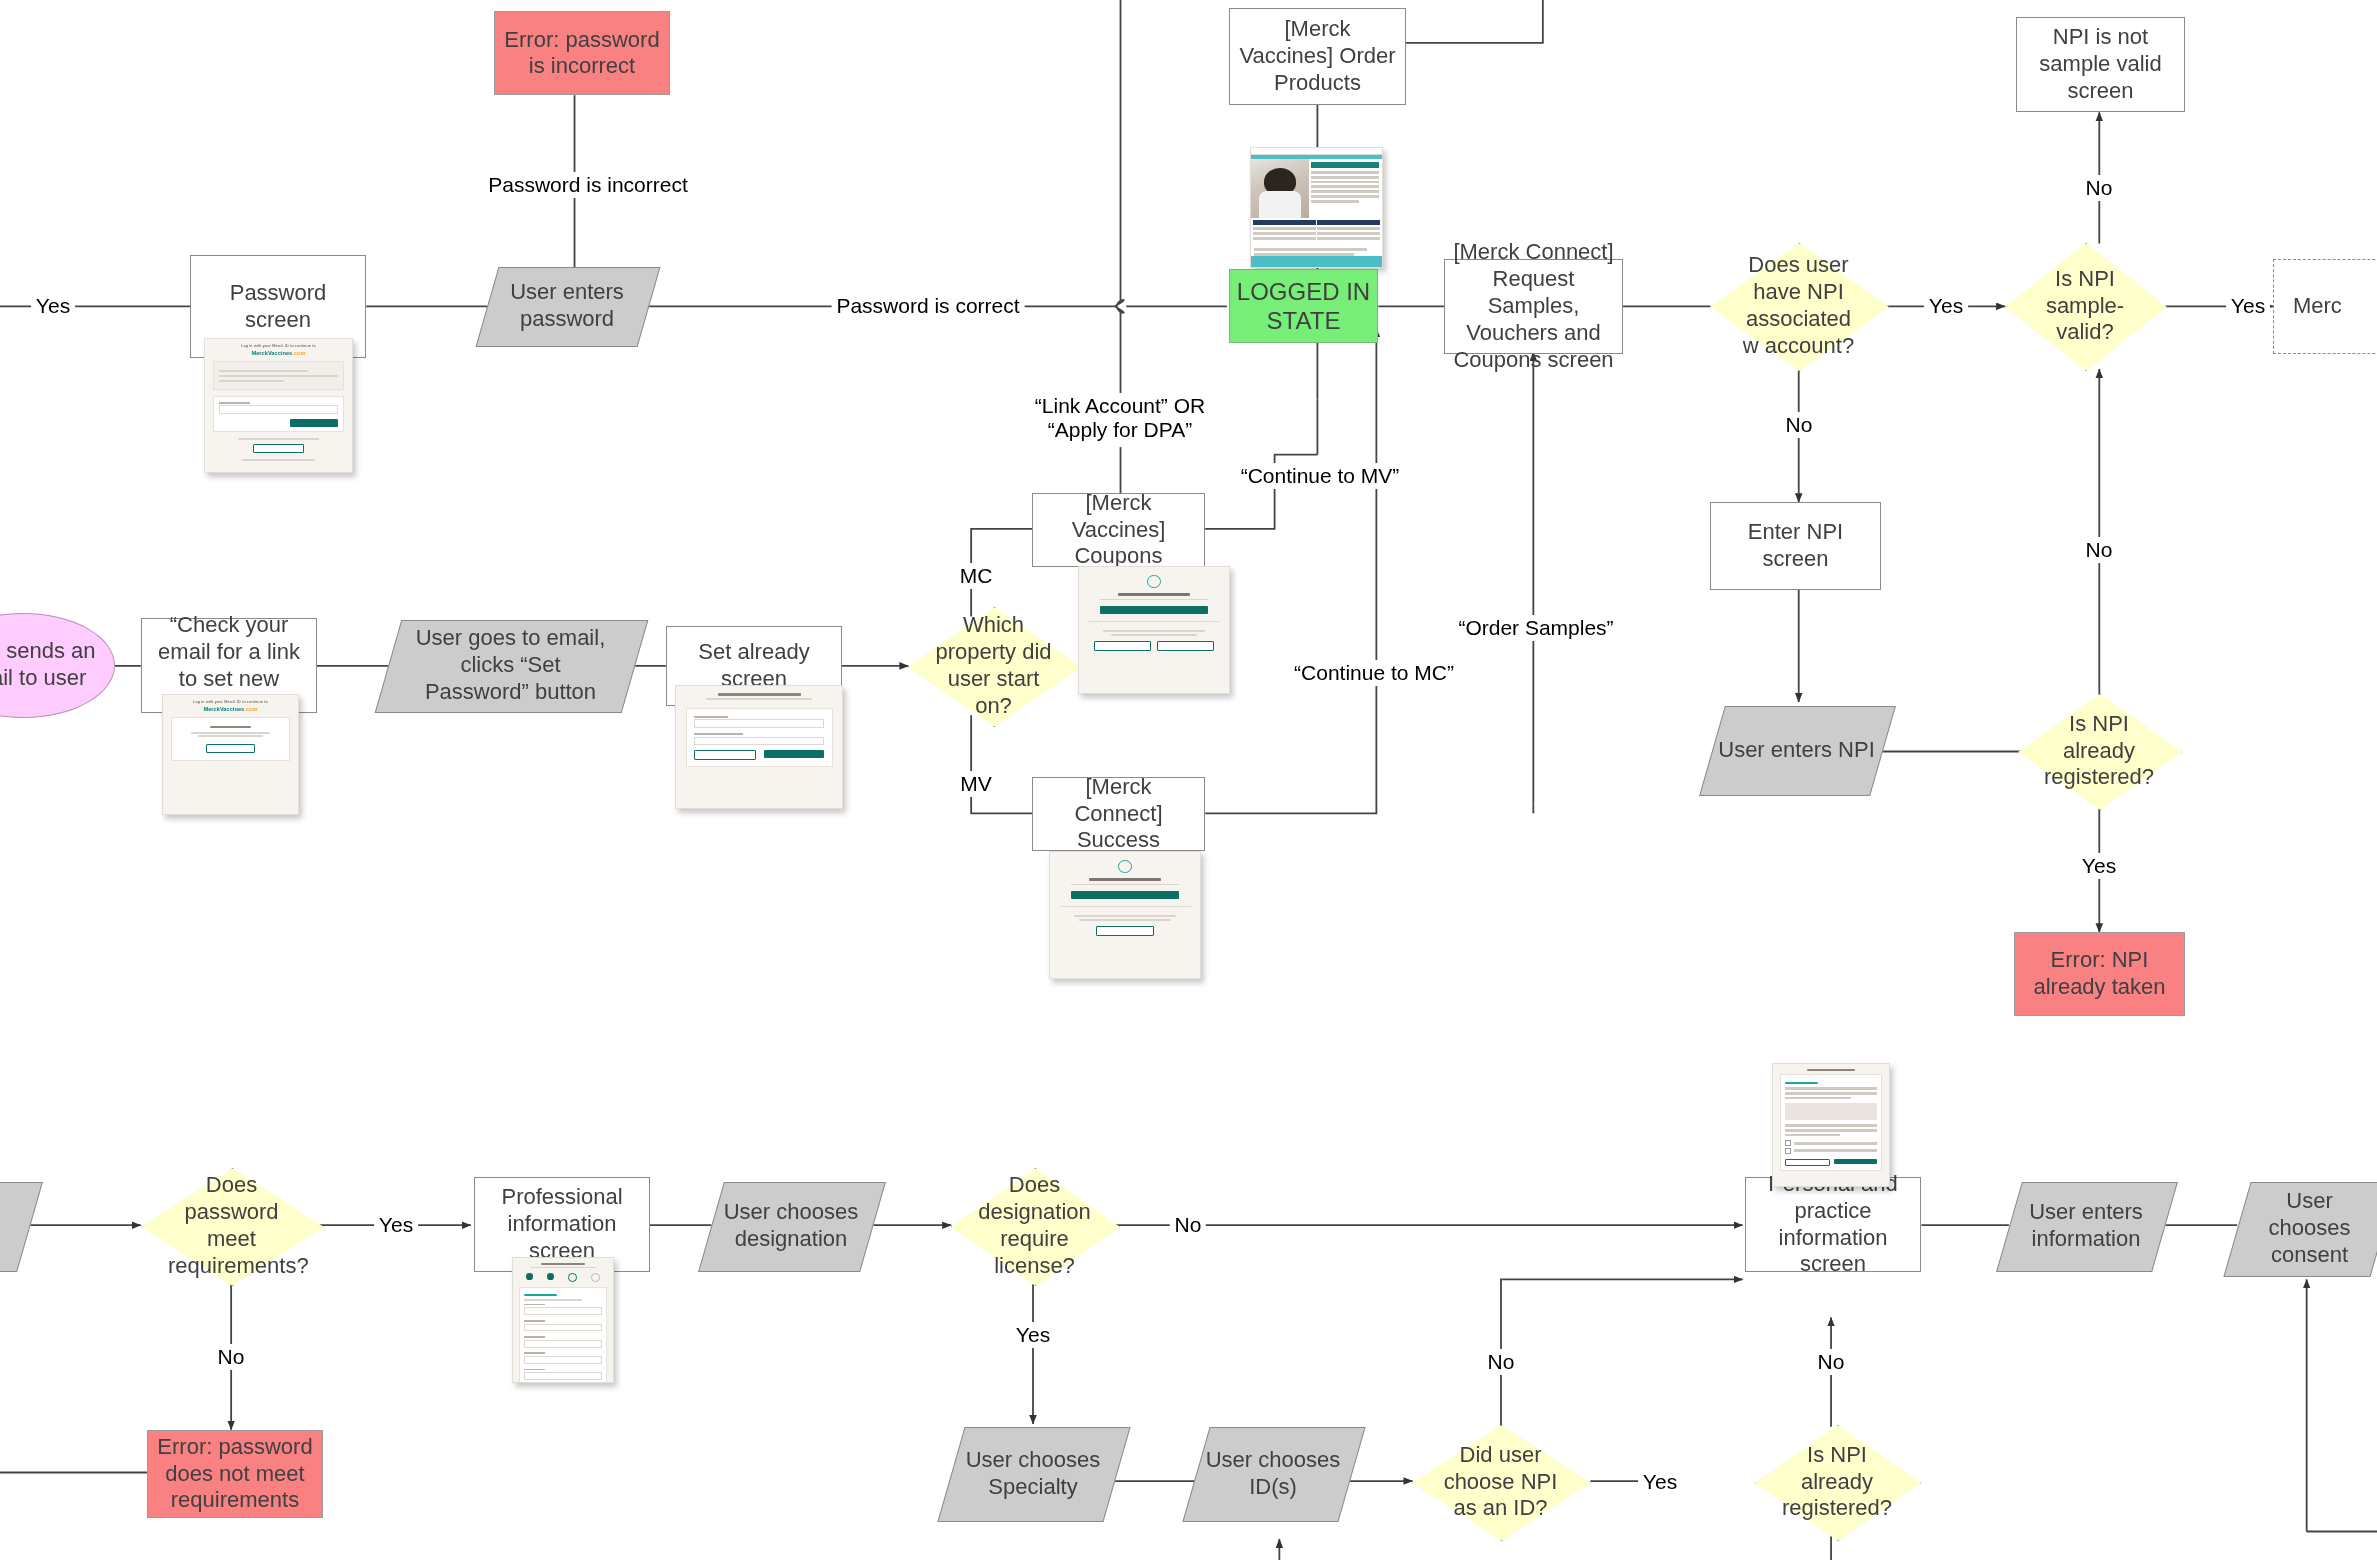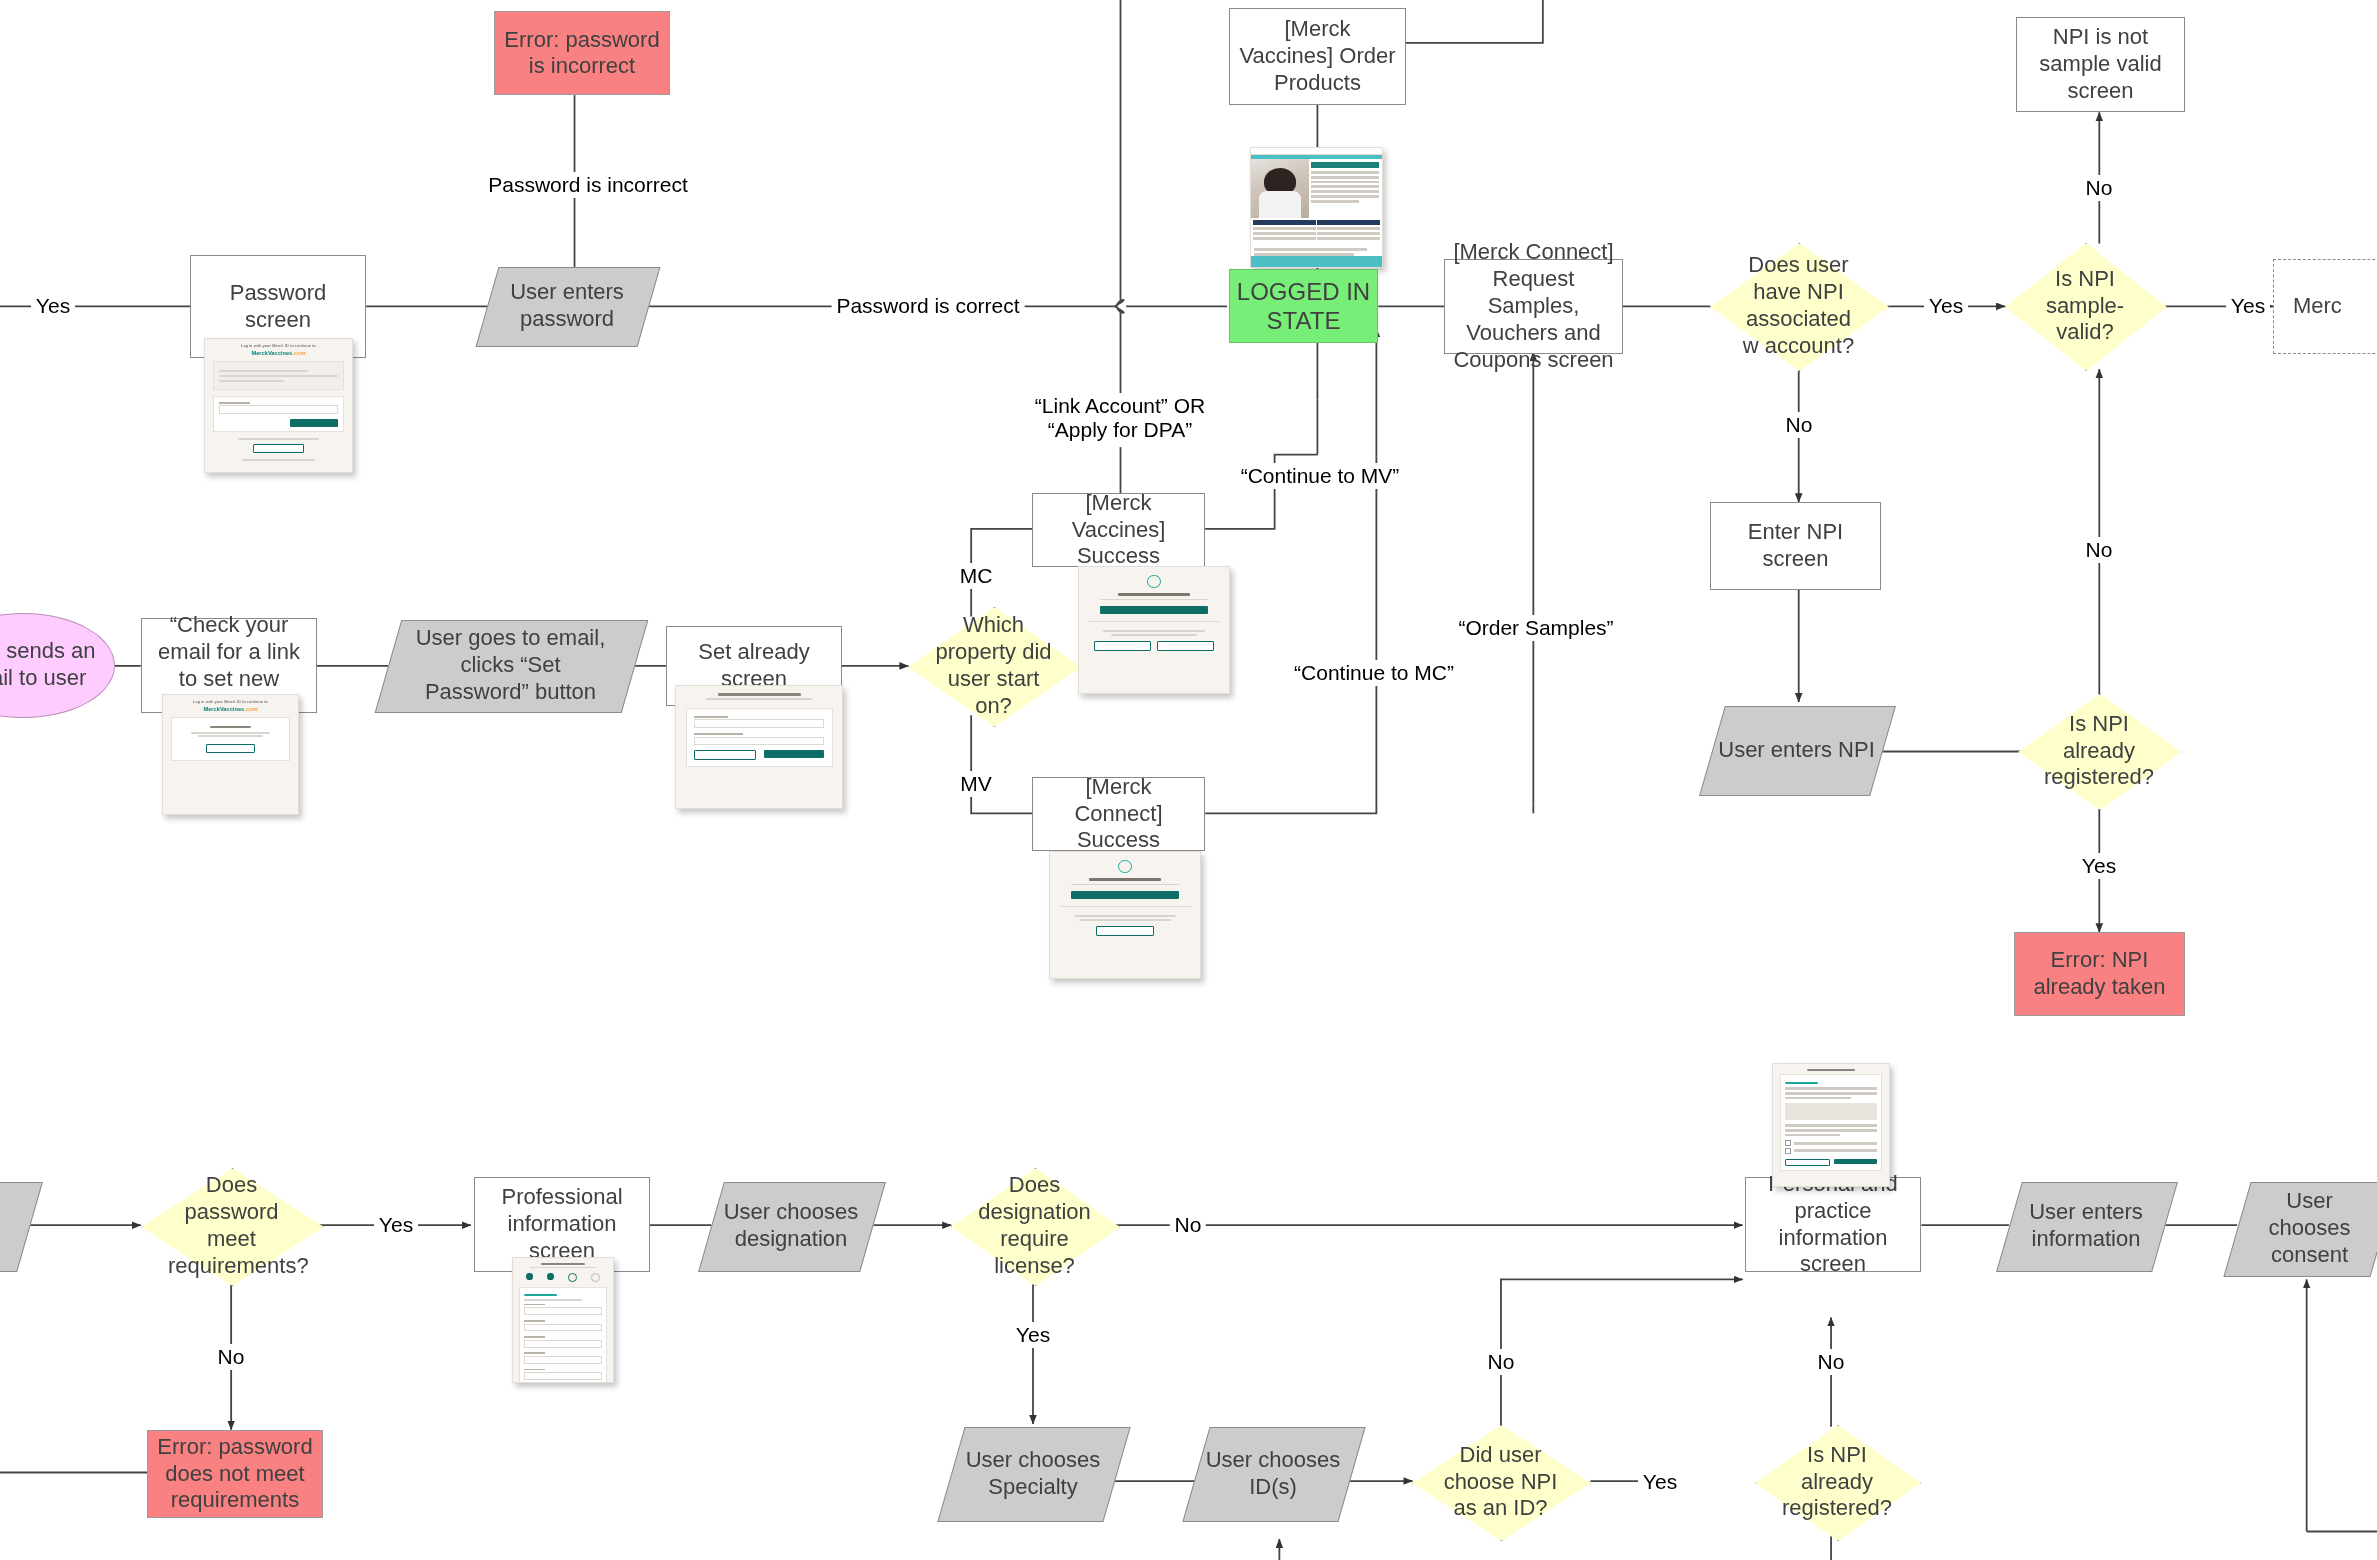--- a/index.html
+++ b/index.html
@@ -365,21 +365,21 @@
       </div>
     </div>
   </div>
 
   <div class="node diam" style="left:908px;top:607px;width:171px;height:118px;">
     <div class="shape"></div>
     <span class="lbl" style="max-width:122px;">Which property did user start on?</span>
   </div>
 
   <div class="node rect" style="left:1032px;top:493px;width:173px;height:74px;">
-    <span class="lbl">[Merck Vaccines] Success</span>
+    <span class="lbl">[Merck Vaccines] Coupons</span>
   </div>
 
   <div class="thumb" style="left:1078px;top:566px;width:150px;height:126px;">
     <div class="thumb-inner" style="padding:7.6px 9.5px;">
       <div class="t-check"></div>
       <div class="t-center" style="margin-top:4.8px;">
         <div class="t-line" style="width:55%;margin:0 auto 2.9px;background:#7b766e;height:2.9px;"></div>
         <div class="t-line" style="width:82%;margin:0 auto 5.7px;"></div>
         <div class="t-btn" style="width:82%;margin:0 auto;"></div>
         <div style="height:1px;background:#e0dbd4;margin:7.6px 0;"></div>

